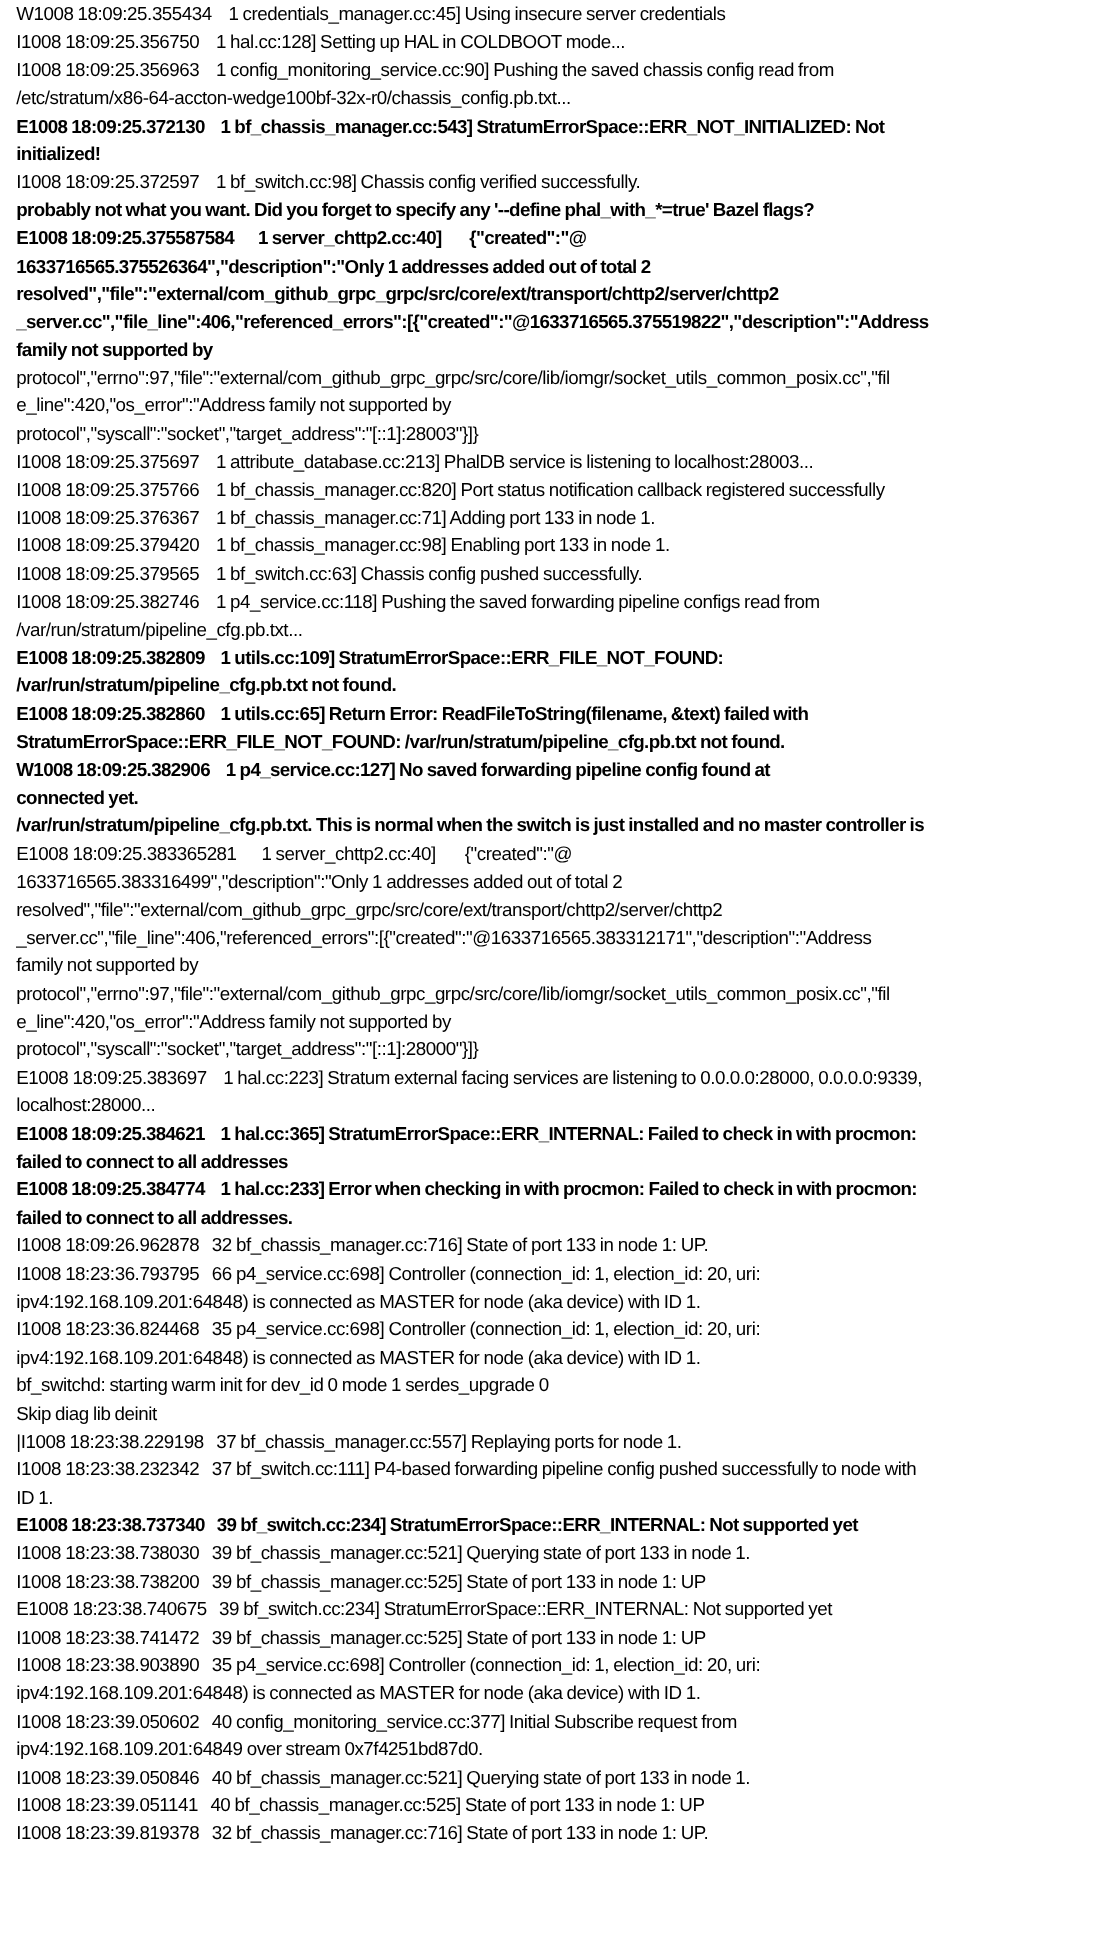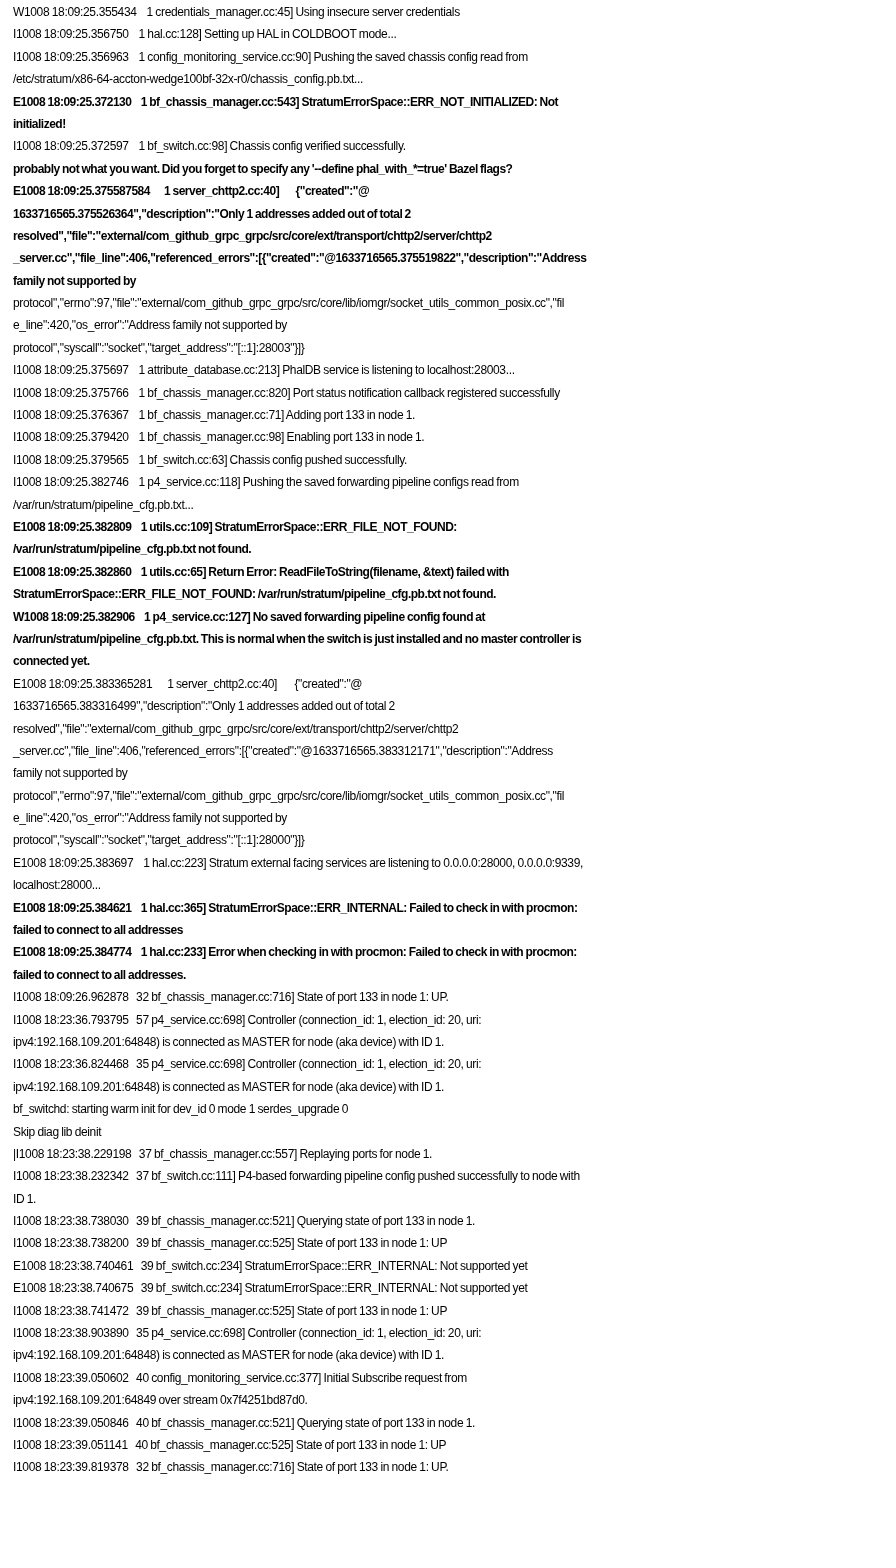--- a/index.html
+++ b/index.html
@@ -1,20 +1,20 @@
 <!DOCTYPE html>
 <html><head>
 <meta charset="utf-8">
 <style>
   html, body { margin: 0; padding: 0; background: #ffffff; }
   body { width: 896px; height: 1568px; overflow: hidden; }
   .log {
     position: absolute; left: 13px; top: 1px; width: 880px;
     font-family: "Liberation Sans", sans-serif;
-    font-size: 12px; color: #000;
+    font-size: 15px; color: #000;
     letter-spacing: -0.35px; word-spacing: -0.5px;
   }
   .ln {
     height: 22.4px; line-height: 22.4px;
     white-space: pre; overflow: visible;
   }
   .b { font-weight: bold; letter-spacing: -0.5px; }
   .u { text-underline-offset: 2px; text-decoration-thickness: 1.5px; }
 </style>
 </head>
@@ -42,49 +42,49 @@
     <div class="ln ">I1008 18:09:25.376367    1 bf_chassis_manager.cc:71] Adding port 133 in node 1.</div>
     <div class="ln ">I1008 18:09:25.379420    1 bf_chassis_manager.cc:98] Enabling port 133 in node 1.</div>
     <div class="ln ">I1008 18:09:25.379565    1 bf_switch.cc:63] Chassis config pushed successfully.</div>
     <div class="ln ">I1008 18:09:25.382746    1 p4_service.cc:118] Pushing the saved forwarding pipeline configs read from</div>
     <div class="ln ">/var/run/stratum/pipeline_cfg.pb.txt...</div>
     <div class="ln b">E1008 18:09:25.382809    1 utils.cc:109] StratumErrorSpace::ERR_FILE_NOT_FOUND:</div>
     <div class="ln b">/var/run/stratum/pipeline_cfg.pb.txt not found.</div>
     <div class="ln b">E1008 18:09:25.382860    1 utils.cc:65] Return Error: ReadFileToString(filename, &amp;text) failed with</div>
     <div class="ln b">StratumErrorSpace::ERR_FILE_NOT_FOUND: /var/run/stratum/pipeline_cfg.pb.txt not found.</div>
     <div class="ln b">W1008 18:09:25.382906    1 p4_service.cc:127] No saved forwarding pipeline config found at</div>
+    <div class="ln b">connected yet.</div>
     <div class="ln b">/var/run/stratum/pipeline_cfg.pb.txt. This is normal when the switch is just installed and no master controller is</div>
-    <div class="ln b">connected yet.</div>
     <div class="ln ">E1008 18:09:25.383365281      1 server_chttp2.cc:40]       {"created":"@</div>
     <div class="ln ">1633716565.383316499","description":"Only 1 addresses added out of total 2</div>
     <div class="ln ">resolved","file":"external/com_github_grpc_grpc/src/core/ext/transport/chttp2/server/chttp2</div>
     <div class="ln ">_server.cc","file_line":406,"referenced_errors":[{"created":"@1633716565.383312171","description":"Address</div>
     <div class="ln ">family not supported by</div>
     <div class="ln ">protocol","errno":97,"file":"external/com_github_grpc_grpc/src/core/lib/iomgr/socket_utils_common_posix.cc","fil</div>
     <div class="ln ">e_line":420,"os_error":"Address family not supported by</div>
     <div class="ln ">protocol","syscall":"socket","target_address":"[::1]:28000"}]}</div>
     <div class="ln ">E1008 18:09:25.383697    1 hal.cc:223] Stratum external facing services are listening to 0.0.0.0:28000, 0.0.0.0:9339,</div>
     <div class="ln ">localhost:28000...</div>
     <div class="ln b u">E1008 18:09:25.384621    1 hal.cc:365] StratumErrorSpace::ERR_INTERNAL: Failed to check in with procmon:</div>
     <div class="ln b u">failed to connect to all addresses</div>
     <div class="ln b u">E1008 18:09:25.384774    1 hal.cc:233] Error when checking in with procmon: Failed to check in with procmon:</div>
     <div class="ln b u">failed to connect to all addresses.</div>
     <div class="ln ">I1008 18:09:26.962878   32 bf_chassis_manager.cc:716] State of port 133 in node 1: UP.</div>
-    <div class="ln ">I1008 18:23:36.793795   57 p4_service.cc:698] Controller (connection_id: 1, election_id: 20, uri:</div>
+    <div class="ln ">I1008 18:23:36.793795   66 p4_service.cc:698] Controller (connection_id: 1, election_id: 20, uri:</div>
     <div class="ln ">ipv4:192.168.109.201:64848) is connected as MASTER for node (aka device) with ID 1.</div>
     <div class="ln ">I1008 18:23:36.824468   35 p4_service.cc:698] Controller (connection_id: 1, election_id: 20, uri:</div>
     <div class="ln ">ipv4:192.168.109.201:64848) is connected as MASTER for node (aka device) with ID 1.</div>
     <div class="ln ">bf_switchd: starting warm init for dev_id 0 mode 1 serdes_upgrade 0</div>
     <div class="ln ">Skip diag lib deinit</div>
     <div class="ln ">|I1008 18:23:38.229198   37 bf_chassis_manager.cc:557] Replaying ports for node 1.</div>
     <div class="ln ">I1008 18:23:38.232342   37 bf_switch.cc:111] P4-based forwarding pipeline config pushed successfully to node with</div>
     <div class="ln ">ID 1.</div>
+    <div class="ln b u">E1008 18:23:38.737340   39 bf_switch.cc:234] StratumErrorSpace::ERR_INTERNAL: Not supported yet</div>
     <div class="ln ">I1008 18:23:38.738030   39 bf_chassis_manager.cc:521] Querying state of port 133 in node 1.</div>
     <div class="ln ">I1008 18:23:38.738200   39 bf_chassis_manager.cc:525] State of port 133 in node 1: UP</div>
-    <div class="ln ">E1008 18:23:38.740461   39 bf_switch.cc:234] StratumErrorSpace::ERR_INTERNAL: Not supported yet</div>
     <div class="ln ">E1008 18:23:38.740675   39 bf_switch.cc:234] StratumErrorSpace::ERR_INTERNAL: Not supported yet</div>
     <div class="ln ">I1008 18:23:38.741472   39 bf_chassis_manager.cc:525] State of port 133 in node 1: UP</div>
     <div class="ln ">I1008 18:23:38.903890   35 p4_service.cc:698] Controller (connection_id: 1, election_id: 20, uri:</div>
     <div class="ln ">ipv4:192.168.109.201:64848) is connected as MASTER for node (aka device) with ID 1.</div>
     <div class="ln ">I1008 18:23:39.050602   40 config_monitoring_service.cc:377] Initial Subscribe request from</div>
     <div class="ln ">ipv4:192.168.109.201:64849 over stream 0x7f4251bd87d0.</div>
     <div class="ln ">I1008 18:23:39.050846   40 bf_chassis_manager.cc:521] Querying state of port 133 in node 1.</div>
     <div class="ln ">I1008 18:23:39.051141   40 bf_chassis_manager.cc:525] State of port 133 in node 1: UP</div>
     <div class="ln ">I1008 18:23:39.819378   32 bf_chassis_manager.cc:716] State of port 133 in node 1: UP.</div>
   </div>

